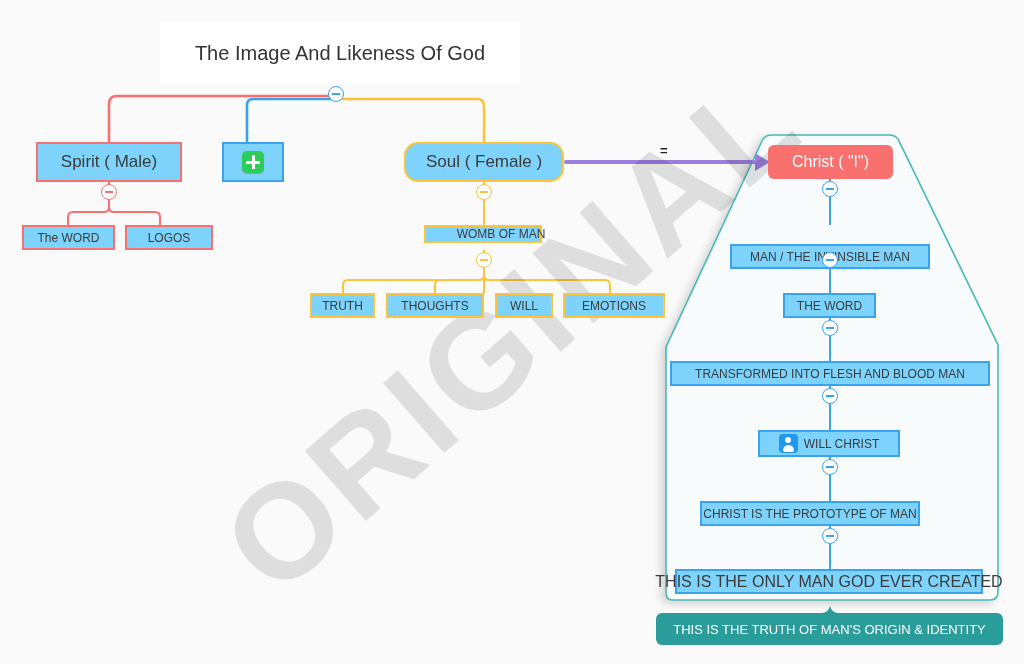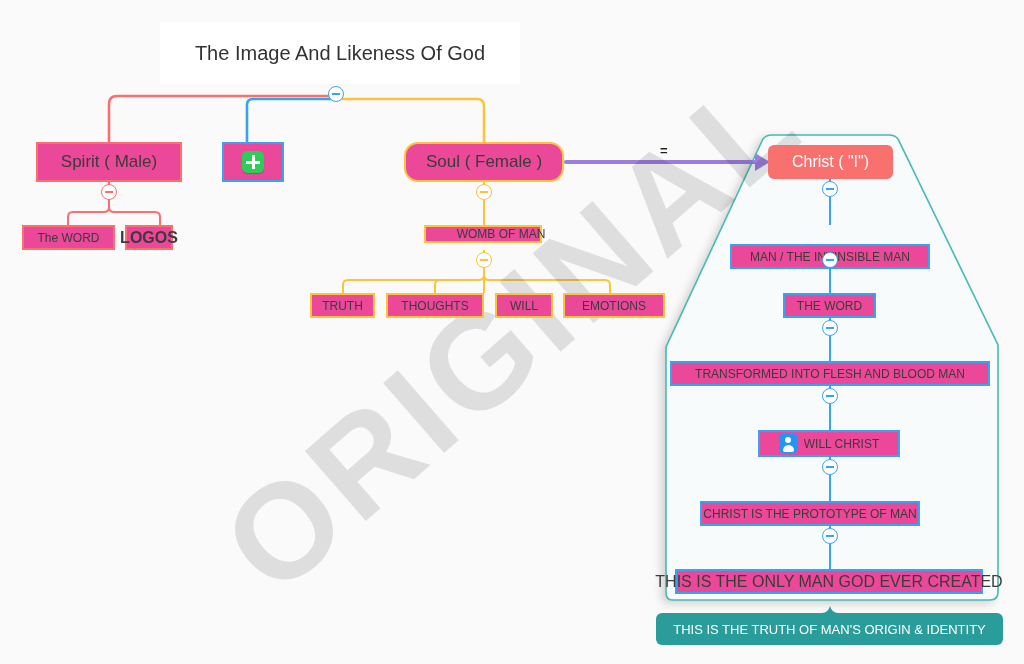--- a/index.html
+++ b/index.html
@@ -26,21 +26,21 @@
     width: 1024px;
     height: 664px;
     pointer-events: none;
   }
   .node {
     position: absolute;
     box-sizing: border-box;
     display: flex;
     align-items: center;
     justify-content: center;
-    background: #ec4899;
+    background: #7dd3fc;
     white-space: nowrap;
     color: #3b3b3b;
   }
   
   #title-node {
     left: 160px; top: 22px;
     width: 360px; height: 62px;
     background: #ffffff;
     font-size: 20px;
     color: #333333;
@@ -61,21 +61,21 @@
     border: none;
     border-radius: 6px;
     color: #ffffff;
     font-size: 13px;
   }
   
   #node-spirit   { left: 36px;  top: 142px; width: 146px; height: 40px; font-size: 17px; }
   #node-plus     { left: 222px; top: 142px; width: 62px;  height: 40px; }
   #node-soul     { left: 404px; top: 142px; width: 160px; height: 40px; font-size: 17px; border-radius: 14px; }
   #node-theword-l{ left: 22px;  top: 225px; width: 93px;  height: 25px; font-size: 12px; }
-  #node-logos    { left: 125px; top: 225px; width: 48px;  height: 25px; font-size: 16px; font-weight: bold; }
+  #node-logos    { left: 125px; top: 225px; width: 88px;  height: 25px; font-size: 12px; }
   #node-womb     { left: 424px; top: 225px; width: 118px; height: 18px; font-size: 12px; padding-left: 36px; }
   #node-ideas    { left: 310px; top: 293px; width: 65px;  height: 25px; font-size: 12px; }
   #node-thoughts { left: 386px; top: 293px; width: 98px;  height: 25px; font-size: 12px; }
   #node-will     { left: 495px; top: 293px; width: 58px;  height: 25px; font-size: 12px; }
   #node-emotions { left: 563px; top: 293px; width: 102px;  height: 25px; font-size: 12px; }
 
   #node-christ   { left: 768px; top: 145px; width: 125px; height: 34px; font-size: 16px; }
   #node-man      { left: 730px; top: 225px; width: 200px; height: 25px; font-size: 12px; margin-top: 19px; }
   #node-word-r   { left: 783px; top: 293px; width: 93px;  height: 25px; font-size: 12px; }
   #node-transformed { left: 670px; top: 361px; width: 320px; height: 25px; font-size: 12px; }

